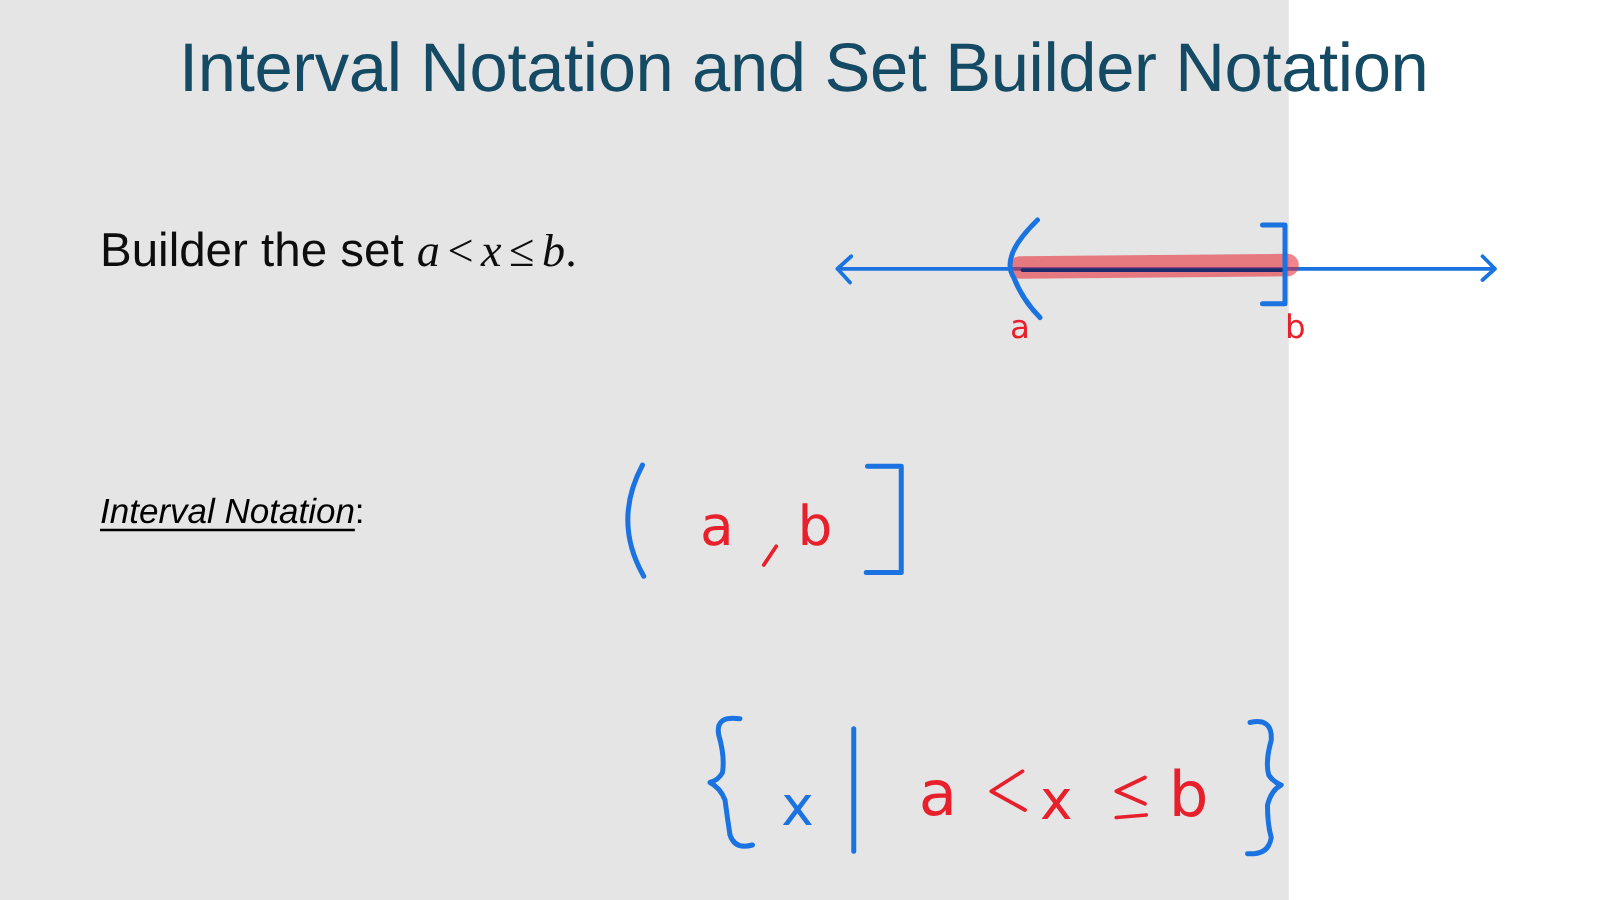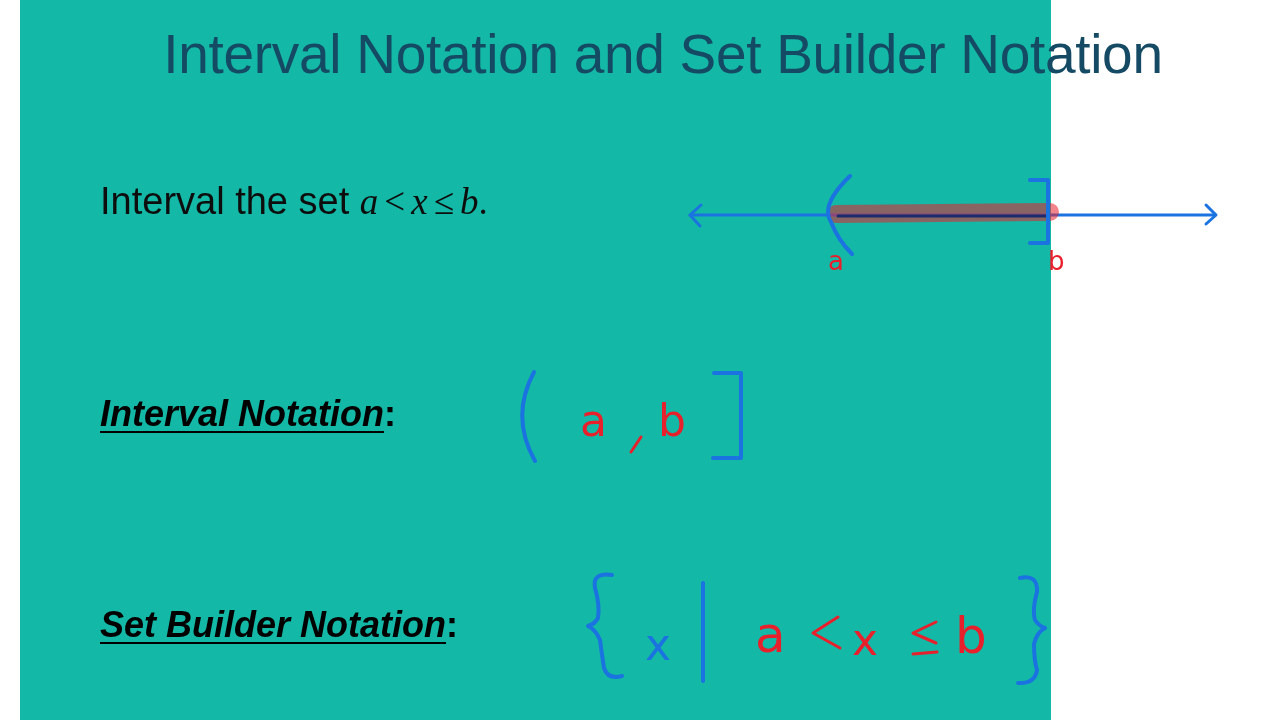--- a/index.html
+++ b/index.html
@@ -7,23 +7,22 @@
       padding: 0;
       width: 1280px;
       height: 720px;
       background: #ffffff;
       overflow: hidden;
     }
     .slide {
       position: relative;
       width: 1031px;
       height: 720px;
-      background: #14b8a6;
+      background: #e5e5e5;
       font-family: "Liberation Sans", "DejaVu Sans", sans-serif;
-      margin-left: 20px;
     }
     .title {
       position: absolute;
       left: 0;
       top: 22px;
       width: 1286px;
       text-align: center;
       font-family: "Liberation Sans", sans-serif;
       font-size: 55px;
       font-weight: normal;
@@ -44,22 +43,22 @@
       font-style: italic;
       font-size: 37px;
     }
     .consider .math .op {
       font-style: normal;
       padding: 0 6px;
     }
     .label {
       position: absolute;
       left: 80px;
-      font-size: 36px;
-      font-weight: bold;
+      font-size: 28px;
+      font-weight: normal;
       font-style: italic;
       color: #000000;
       white-space: nowrap;
     }
     .label .u {
       text-decoration: underline;
       text-decoration-thickness: 2px;
       text-underline-offset: 5px;
     }
     .label .colon {
@@ -80,30 +79,27 @@
     }
   </style>
 </head>
 <body>
 
 <div class="slide">
 
   <div class="title">Interval Notation and Set Builder Notation</div>
 
   <div class="consider">
-    <span>Interval the set </span><span class="math"><span>a</span><span class="op">&lt;</span><span>x</span><span class="op">≤</span><span>b</span><span style="font-style:normal">.</span></span>
+    <span>Builder the set </span><span class="math"><span>a</span><span class="op">&lt;</span><span>x</span><span class="op">≤</span><span>b</span><span style="font-style:normal">.</span></span>
   </div>
 
   <div class="label label-interval">
     <span class="u">Interval Notation</span><span class="colon">:</span>
   </div>
 
-  <div class="label label-setbuilder">
-    <span class="u">Set Builder Notation</span><span class="colon">:</span>
-  </div>
 
   <svg class="ink" viewBox="0 0 1280 720">
 
     <g fill="none" stroke-linecap="round" stroke-linejoin="round">
       <line x1="670" y1="215" x2="1195" y2="215" stroke="#1a73e0" stroke-width="3"></line>
       <polyline points="681,205 670,215 680,226" stroke="#1a73e0" stroke-width="3"></polyline>
       <polyline points="1186,205 1196,215 1186,224" stroke="#1a73e0" stroke-width="3"></polyline>
 
       <line x1="816" y1="214" x2="1030" y2="212" stroke="#e8202c" stroke-width="18" stroke-opacity="0.55"></line>
       <line x1="818" y1="216" x2="1028" y2="216" stroke="#1b2b6b" stroke-width="3"></line>

